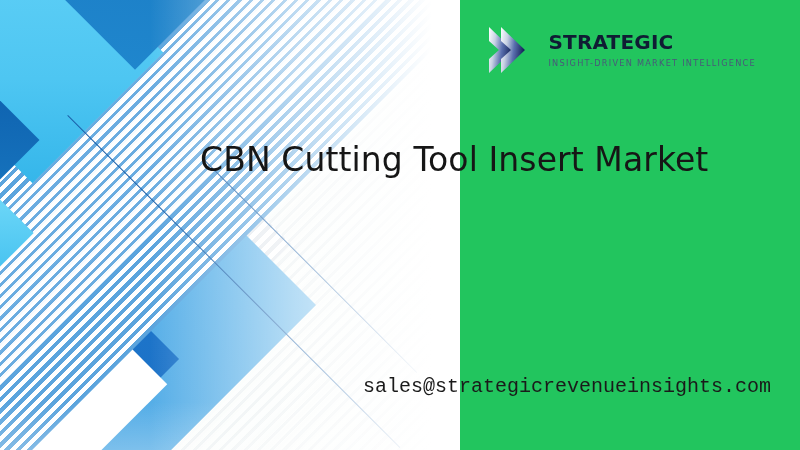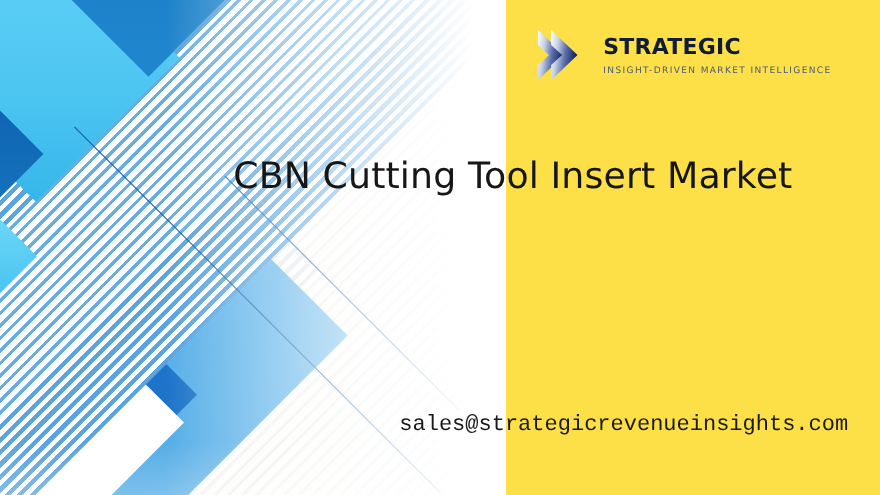--- a/index.html
+++ b/index.html
@@ -5,21 +5,21 @@
   html,body{margin:0;padding:0;}
   body{
     width:800px;height:450px;
     background:#ffffff;
     font-family:"DejaVu Sans", sans-serif;
     overflow:hidden;
   }
   .slide{
     position:relative;
     width:800px;height:450px;
-    background:#fde047;
+    background:#22c55e;
     overflow:hidden;
   }
 
   
   .deco{
     position:absolute;left:0;top:0;
     width:460px;height:450px;
     overflow:hidden;
     pointer-events:none;
   }
@@ -182,21 +182,21 @@
     font-family:"DejaVu Sans", sans-serif;
     font-size:8.2px;
     letter-spacing:1.25px;
     color:#49587a;
     white-space:nowrap;
   }
 
   
   .title{
     position:absolute;
-    left:212px;top:140px;
+    left:200px;top:140px;
     font-family:"DejaVu Sans", sans-serif;
     font-size:33px;
     color:#161616;
     letter-spacing:.1px;
     white-space:nowrap;
   }
 
   
   .email{
     position:absolute;

